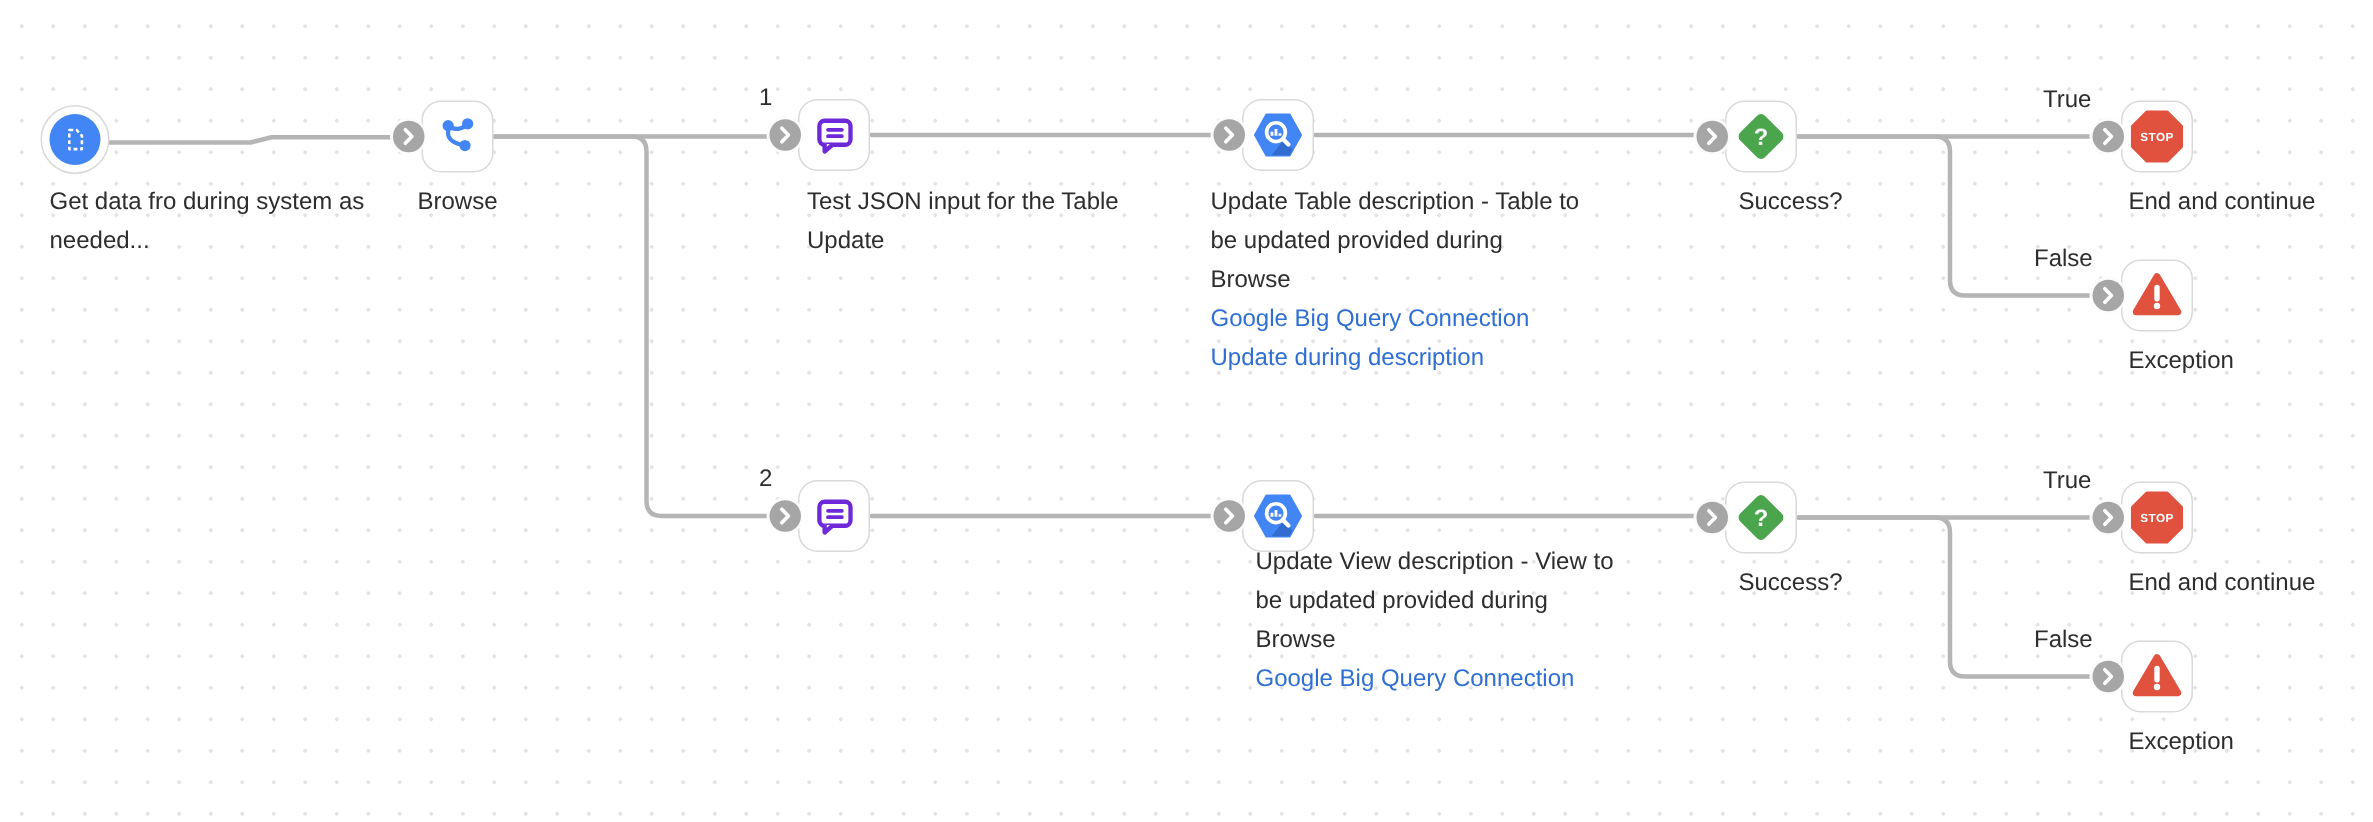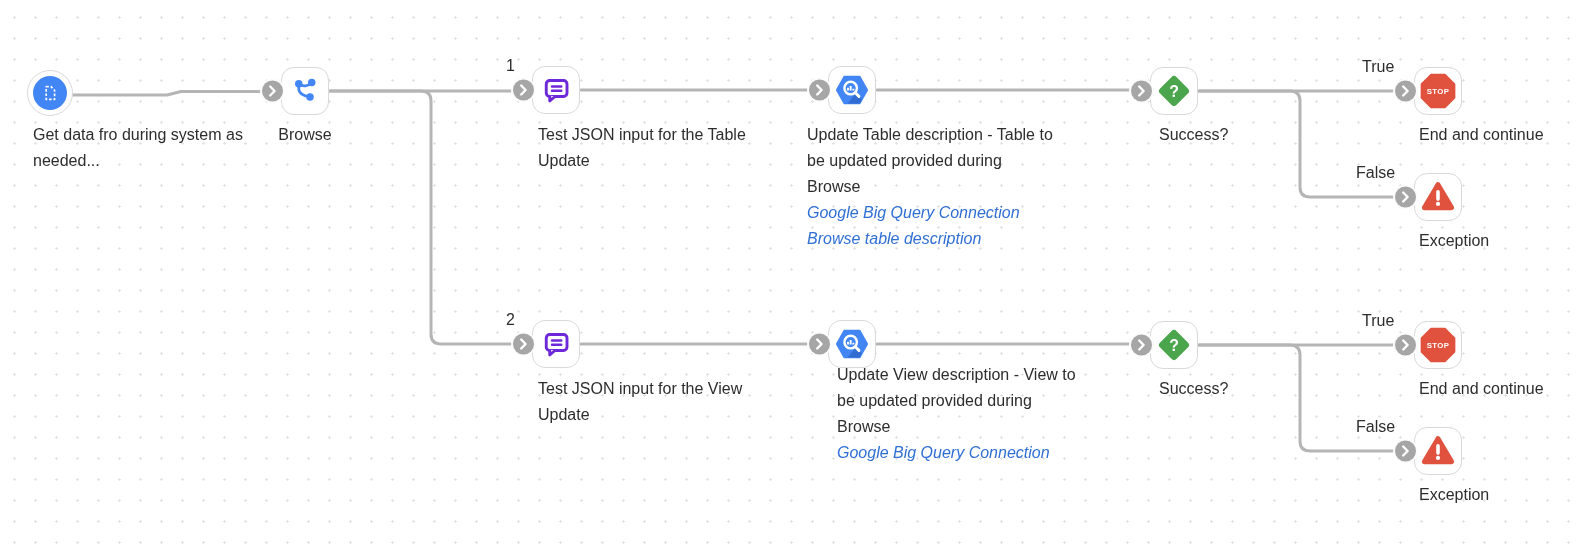--- a/index.html
+++ b/index.html
@@ -28,21 +28,21 @@
     width:21px;height:21px;border-radius:50%;background:#a6a6a6;
     display:flex;align-items:center;justify-content:center;
     box-shadow:0 0 0 2px rgba(252,252,252,.95);
   }
   .doc-circle{width:34px;height:34px;border-radius:50%;background:#4285f4;
     display:flex;align-items:center;justify-content:center;}
   .label{position:absolute;font-size:16px;line-height:26px;color:#2d2d2d;}
   .label.center{text-align:center;}
   .tag{position:absolute;font-size:16px;line-height:20px;color:#2d2d2d;white-space:nowrap;}
   .nowrap{white-space:nowrap;}
-  .link{display:block;color:#2f6fd4;text-decoration:none;cursor:pointer;line-height:26px;font-style:italic;}
+  .link{display:block;color:#2f6fd4;text-decoration:none;cursor:pointer;line-height:26px;}
 </style>
 </head>
 <body>
 
 <div class="canvas">
 
   <svg class="connectors" width="1582" height="548">
     <path d="M73,95 L167,95 L181,91.5 L263,91.5"></path>
     <path d="M330,91 H513"></path>
     <path d="M330,91 H421 Q431,91 431,101 V334 Q431,344 441,344 H513"></path>
@@ -114,21 +114,21 @@
           <path d="M20.2,20.2 L33,33 L10,33 Z" fill="rgba(23,64,142,0.35)"></path>
         </g>
       <circle cx="15.8" cy="15.3" r="5.6" fill="none" stroke="#fff" stroke-width="2.2"></circle>
       <path d="M19.9,19.4 L23.2,22.7" stroke="#fff" stroke-width="2.6" stroke-linecap="round"></path>
       <path d="M13.4,15 V17.4 M15.8,13.4 V17.4 M18.2,15.9 V17.4" stroke="#fff" stroke-width="1.7"></path>
     </svg>
   </div>
   <div class="label" style="left:807px;top:122px;width:252px">
     <span>Update Table description - Table to be updated provided during Browse</span>
     <a class="link">Google Big Query Connection</a>
-    <a class="link">Browse table description</a>
+    <a class="link">Update during description</a>
   </div>
 
   <div class="node" style="left:1150px;top:67px">
     <span class="port">
       <svg width="21" height="21" viewBox="0 0 21 21">
         <path d="M8.2,6 L12.6,10.5 L8.2,15" fill="none" stroke="#fff" stroke-width="2.4" stroke-linecap="round" stroke-linejoin="round"></path>
       </svg>
     </span>
     <svg width="36" height="36" viewBox="0 0 34 34">
       <rect x="6" y="6" width="22" height="22" rx="3.5" fill="#4aa54d" transform="rotate(45 17 17)"></rect>
@@ -173,21 +173,20 @@
       <svg width="21" height="21" viewBox="0 0 21 21">
         <path d="M8.2,6 L12.6,10.5 L8.2,15" fill="none" stroke="#fff" stroke-width="2.4" stroke-linecap="round" stroke-linejoin="round"></path>
       </svg>
     </span>
     <svg width="30" height="30" viewBox="0 0 24 24">
       <rect x="4.2" y="4.4" width="16.6" height="12.8" rx="2.8" fill="none" stroke="#6d28d9" stroke-width="2.3"></rect>
       <path d="M7,16.6 V20.8 L11.4,17" fill="#fff" stroke="#6d28d9" stroke-width="2.3" stroke-linejoin="round"></path>
       <path d="M8.8,9.2 H16.2 M8.8,12.6 H16.2" stroke="#6d28d9" stroke-width="2" stroke-linecap="round"></path>
     </svg>
   </div>
-  <div class="label" style="left:538px;top:376px;width:250px">Test JSON input for the View Update</div>
 
   <div class="node" style="left:828px;top:320px">
     <span class="port">
       <svg width="21" height="21" viewBox="0 0 21 21">
         <path d="M8.2,6 L12.6,10.5 L8.2,15" fill="none" stroke="#fff" stroke-width="2.4" stroke-linecap="round" stroke-linejoin="round"></path>
       </svg>
     </span>
     <svg width="38" height="38" viewBox="0 0 34 34">
       <defs>
           <clipPath id="hex2">

